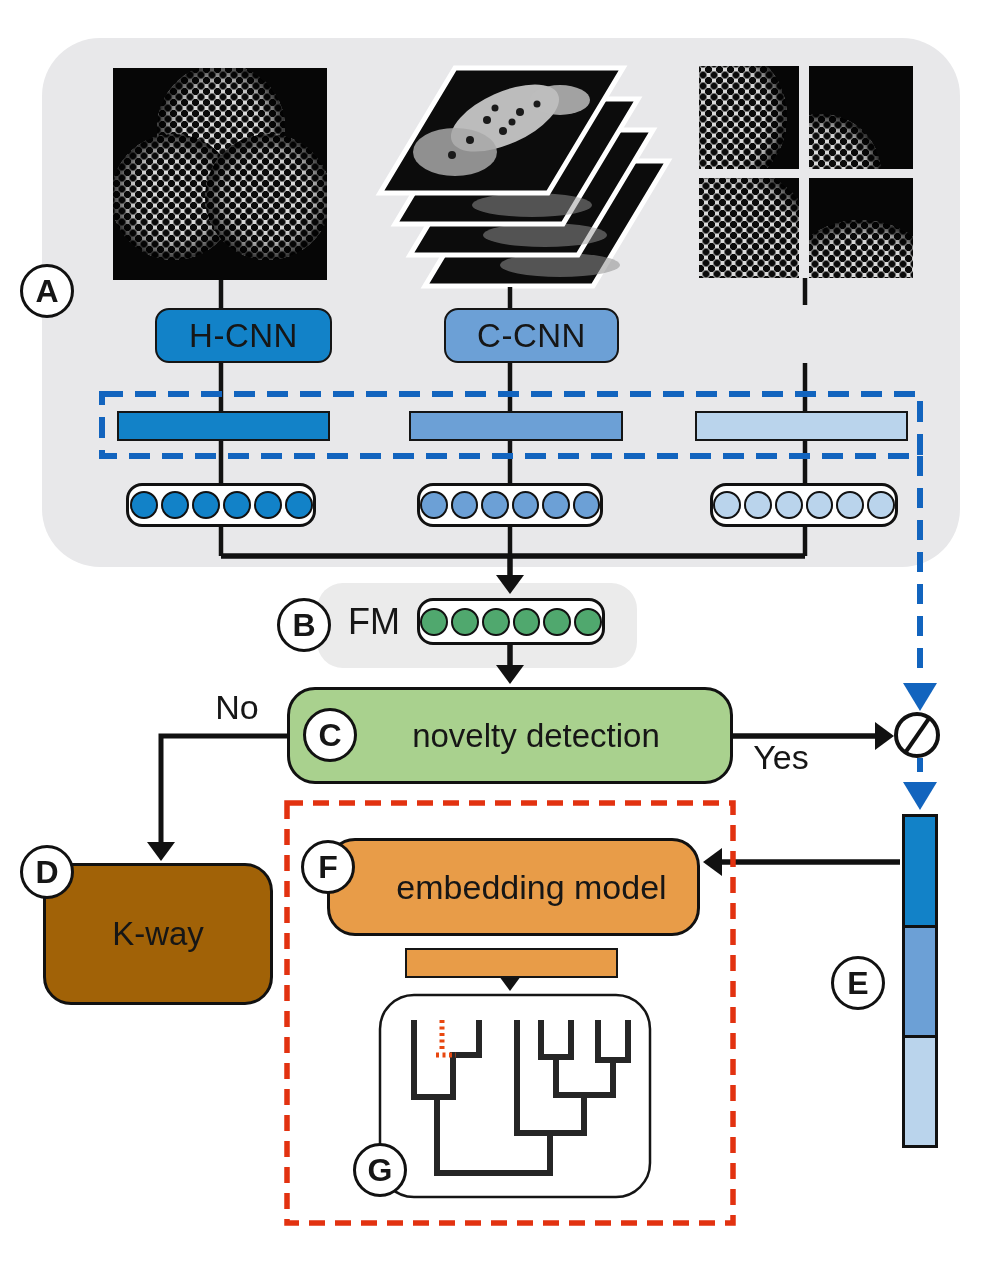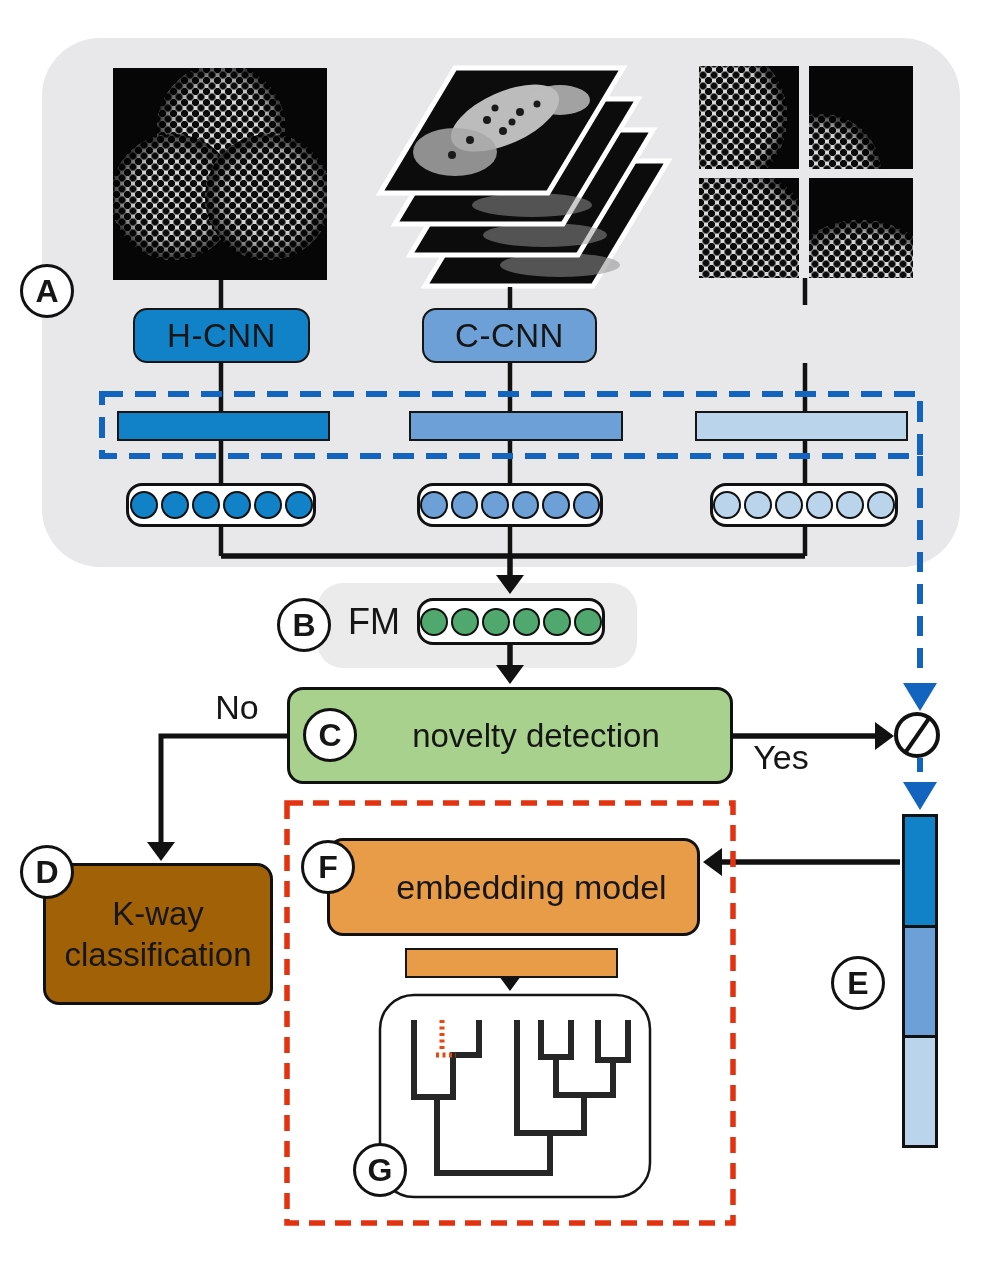--- a/index.html
+++ b/index.html
@@ -9,35 +9,35 @@
   
   .panelA-bg{left:42px;top:38px;width:918px;height:529px;border-radius:58px;background:#e8e8ea;z-index:1;}
   .panelB-bg{left:317px;top:583px;width:320px;height:85px;border-radius:26px;background:#ebebeb;z-index:1;}
   svg.overlay{position:absolute;left:0;top:0;z-index:2;}
   .z3{z-index:3;}
   
   .lblcircle{width:54px;height:54px;border-radius:50%;background:#fff;border:3.5px solid #111;
     display:flex;align-items:center;justify-content:center;font-weight:bold;font-size:32px;z-index:4;box-sizing:border-box;}
   
   .cnnbox{height:55px;border:2.5px solid #151515;border-radius:14px;display:flex;align-items:center;justify-content:center;
-    font-size:33px;letter-spacing:.5px;box-sizing:border-box;}
+    font-size:33px;letter-spacing:.5px;box-sizing:border-box;margin-left:22px;}
   .fill-h{background:#1282c8;}
   .fill-c{background:#6ca0d6;}
   .fill-p{background:#bad4ec;}
   
   .fbar{height:30px;border:2.5px solid #151515;box-sizing:border-box;}
   
   .pill{background:#fff;border:3px solid #111;border-radius:16px;display:flex;align-items:center;justify-content:center;gap:3px;box-sizing:border-box;}
   .dot{width:28px;height:28px;border-radius:50%;border:2.5px solid #111;box-sizing:border-box;display:inline-block;}
   .dots-h .dot{background:#1282c8;}
   .dots-c .dot{background:#6ca0d6;}
   .dots-p .dot{background:#bad4ec;}
   .dots-g .dot{background:#50a86e;}
   
-  .flowbox{border:3px solid #111;border-radius:16px;display:flex;align-items:center;justify-content:center;box-sizing:border-box;text-align:center;}
+  .flowbox{border:3px solid #111;border-radius:28px;display:flex;align-items:center;justify-content:center;box-sizing:border-box;text-align:center;}
   .green{background:#a9d18e;}
   .tan{background:#a16207;}
   .orange{background:#e89c48;margin-top:23px;}
   .label-txt{display:flex;align-items:center;justify-content:center;font-size:34px;}
   
   .micro{background:#060606;overflow:hidden;}
   .tex{background-color:#d9d9d9;
     background-image:radial-gradient(circle,#0b0b0b 3.2px,rgba(0,0,0,0) 3.9px),radial-gradient(circle,#0b0b0b 3.2px,rgba(0,0,0,0) 3.9px);
     background-size:11px 11px;background-position:0 0,5.5px 5.5px;}
   .lobe{position:absolute;border-radius:50%;box-shadow:inset 0 0 20px 7px #000;}
@@ -223,21 +223,20 @@
 
   <div class="abs z3 flowbox green" style="left:287px;top:687px;width:446px;height:97px;font-size:33px;">
     <span style="margin-left:52px;">novelty detection</span>
   </div>
   <div class="abs z3 label-txt" style="left:200px;top:688px;width:74px;height:38px;">No</div>
   <div class="abs z3 label-txt" style="left:744px;top:738px;width:74px;height:38px;">Yes</div>
 
   <div class="abs z3 flowbox tan" style="left:43px;top:863px;width:230px;height:142px;font-size:33px;line-height:1.25;">
     <span>
       <span>K-way</span><br>
-      <span>classification</span>
     </span>
   </div>
 
   <div class="abs z3 flowbox orange" style="left:327px;top:815px;width:373px;height:98px;font-size:34px;">
     <span style="margin-left:36px;">embedding model</span>
   </div>
   <div class="abs z3 fbar orange" style="left:405px;top:925px;width:213px;"></div>
 
   <div class="abs z3 fill-h" style="left:902px;top:814px;width:36px;height:114px;border:3px solid #111;box-sizing:border-box;"></div>
   <div class="abs z3 fill-c" style="left:902px;top:925px;width:36px;height:113px;border:3px solid #111;box-sizing:border-box;"></div>

